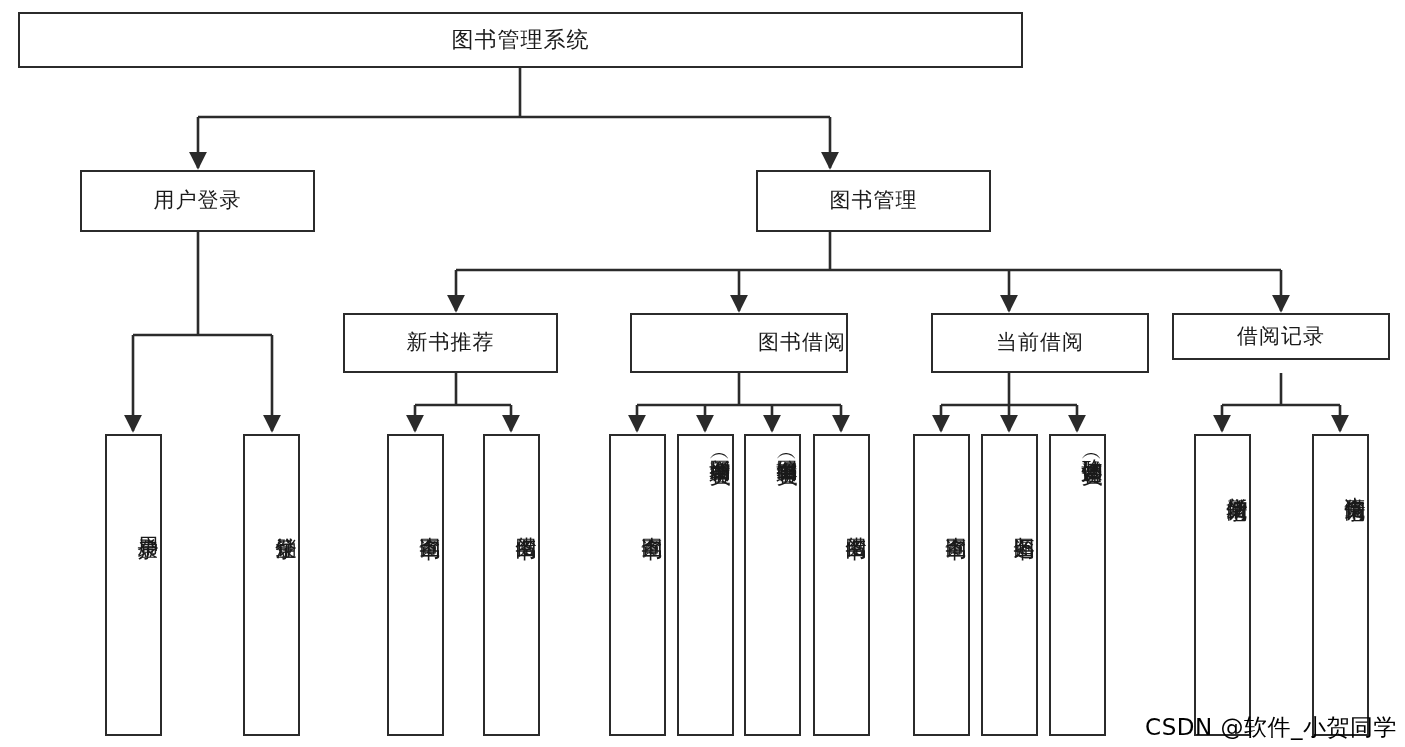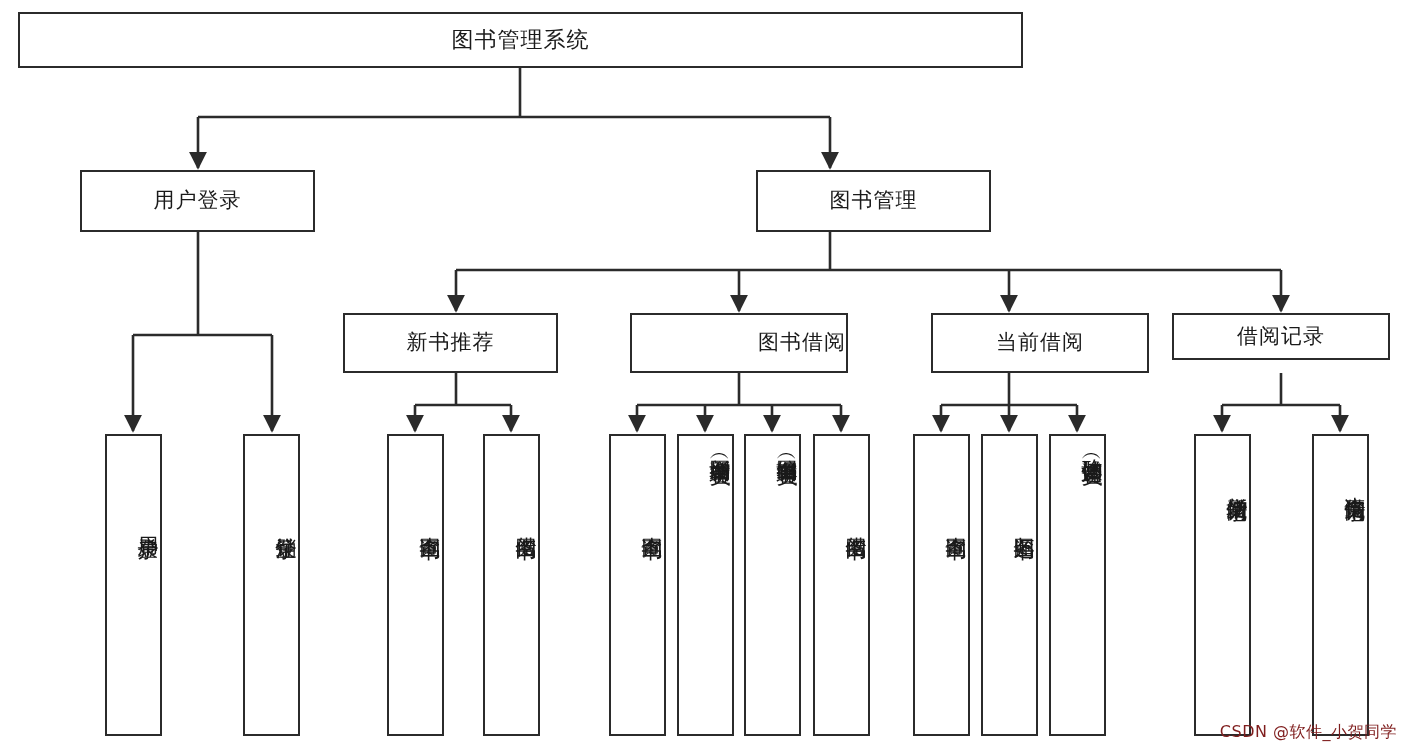--- a/index.html
+++ b/index.html
@@ -58,22 +58,22 @@
     display: block;
     white-space: nowrap;
   }
   #root-node {
     font-size: 22px;
   }
   #watermark {
     position: absolute;
     right: 8px;
     bottom: 4px;
-    font-size: 16px;
-    color: #7f1d1d;
+    font-size: 23px;
+    color: #000000;
     letter-spacing: 0.5px;
     white-space: nowrap;
     pointer-events: none;
     margin-top: 43px;
   }
 </style>
 </head>
 <body>
 
 <div id="diagram-root">

